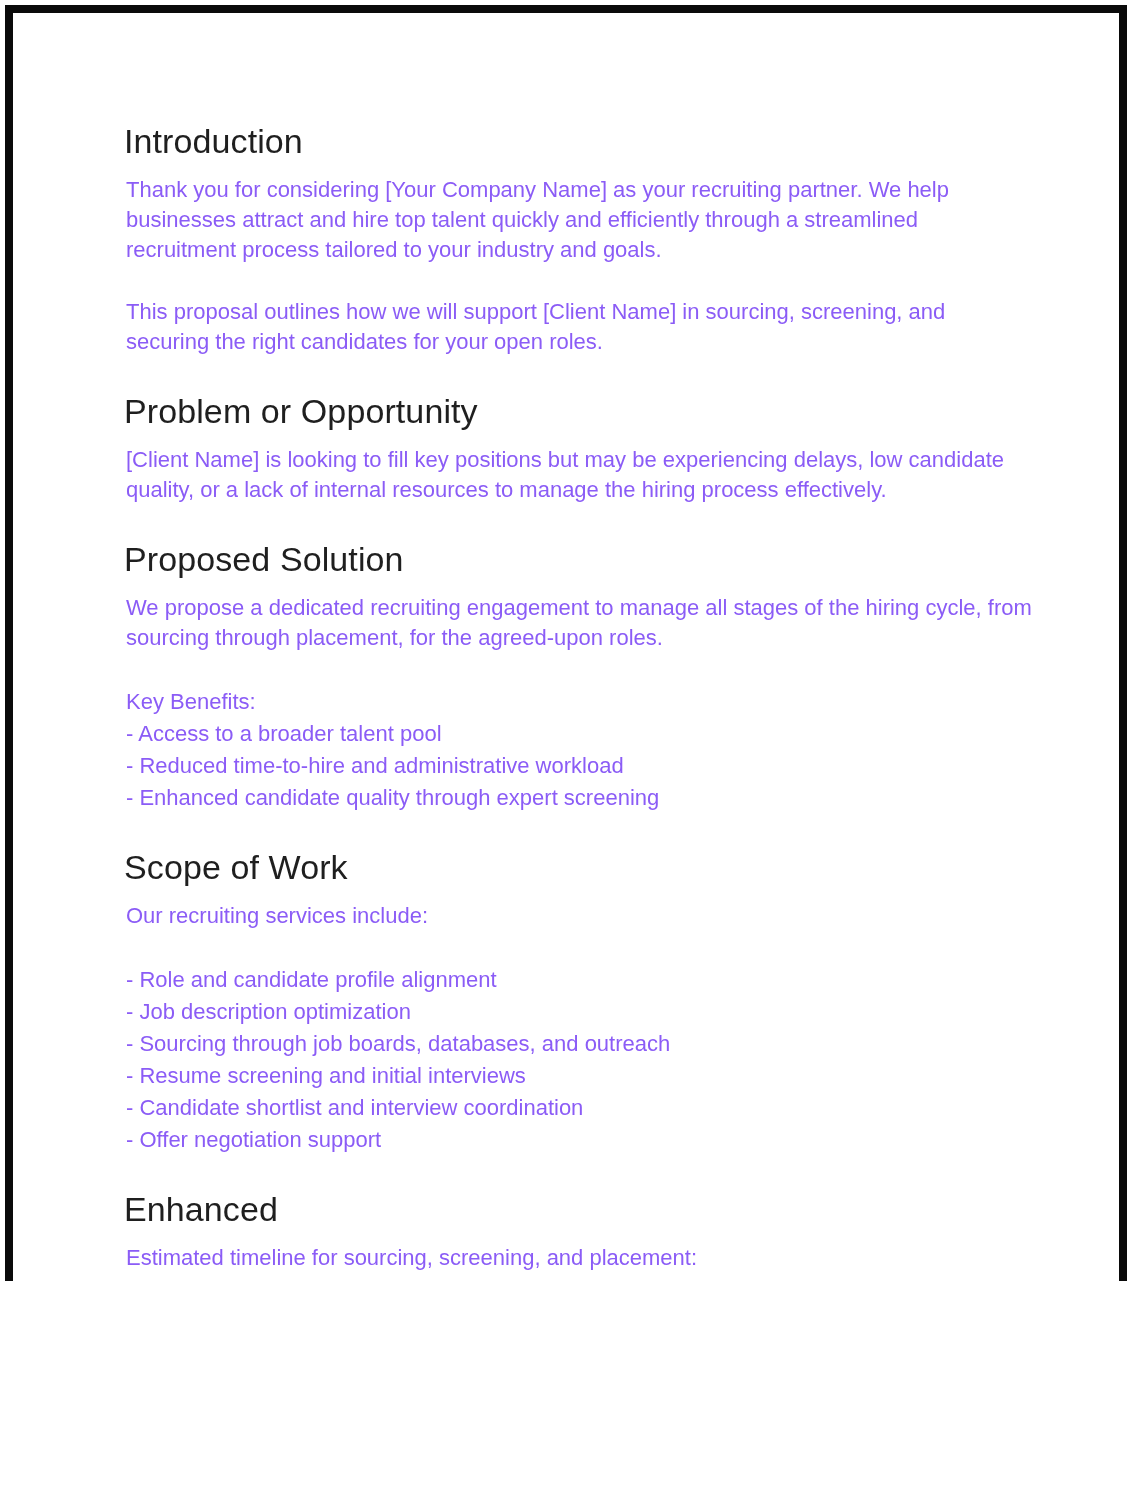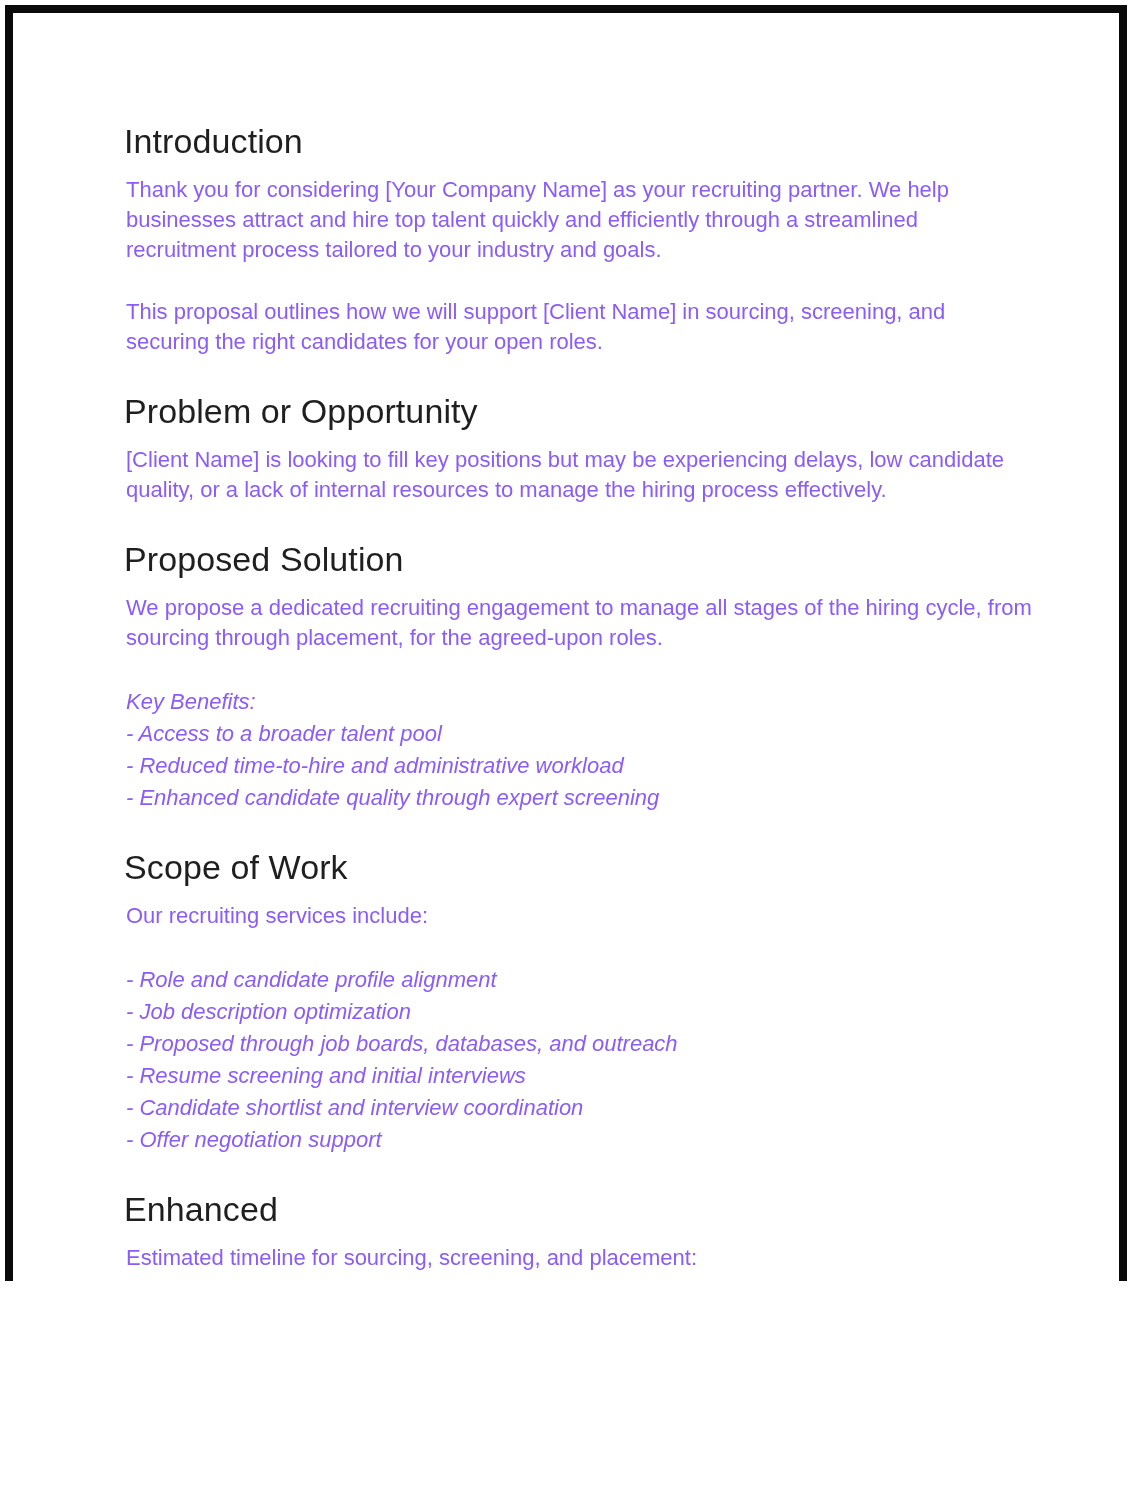--- a/index.html
+++ b/index.html
@@ -69,21 +69,20 @@
     margin-top: 0;
   }
 
   
   .blank-line {
     height: 30px;
   }
 
   .list-block {
     margin-top: 14px;
-    font-style: italic;
   }
 
   .list-block .doc-line {
     white-space: pre;
   }
 
   
   .timeline-table {
     margin-top: 26px;
     width: 847px;
@@ -157,21 +156,21 @@
 
       <section>
         <div class="heading-block">
           <h1 class="doc-heading">Scope of Work</h1>
         </div>
         <p class="doc-para">Our recruiting services include:</p>
         <div class="blank-line"></div>
         <div class="list-block" style="margin-top:0">
           <div class="doc-line">- Role and candidate profile alignment</div>
           <div class="doc-line">- Job description optimization</div>
-          <div class="doc-line">- Proposed through job boards, databases, and outreach</div>
+          <div class="doc-line">- Sourcing through job boards, databases, and outreach</div>
           <div class="doc-line">- Resume screening and initial interviews</div>
           <div class="doc-line">- Candidate shortlist and interview coordination</div>
           <div class="doc-line">- Offer negotiation support</div>
         </div>
       </section>
 
       <section>
         <div class="heading-block">
           <h1 class="doc-heading">Enhanced</h1>
         </div>

